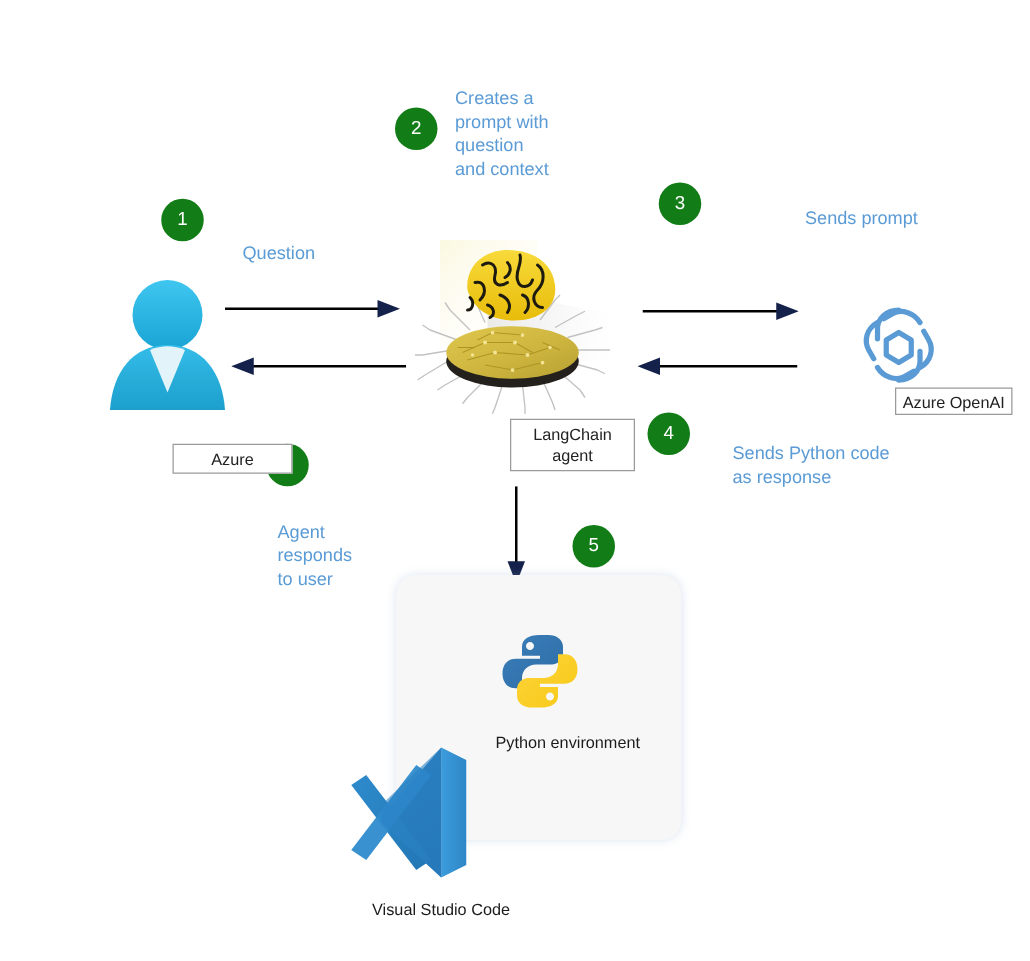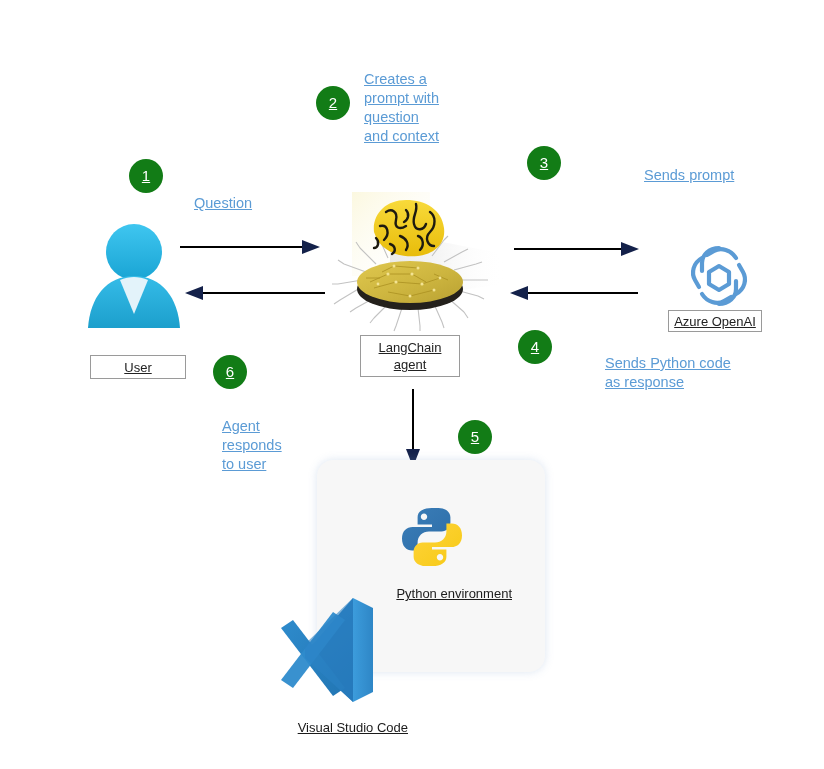--- a/index.html
+++ b/index.html
@@ -13,21 +13,21 @@
     height: 769px;
     position: relative;
     overflow: hidden;
   }
   #canvas {
     position: relative;
     width: 824px;
     height: 769px;
     background: #ffffff;
   }
-  .abs { position: absolute; text-decoration: underline; }
+  .abs { position: absolute; }
 
   
   .step-badge {
     width: 34px;
     height: 34px;
     border-radius: 50%;
     background: #127C16;
     color: #ffffff;
     font-size: 15px;
     line-height: 34px;
@@ -51,20 +51,21 @@
     color: #222222;
     font-size: 13px;
     line-height: 17px;
     text-align: center;
     font-family: "Liberation Sans", sans-serif;
     display: flex;
     align-items: center;
     justify-content: center;
     box-sizing: border-box;
     white-space: pre-line;
+    margin-left: 48px;
   }
 
   .plain-label {
     color: #1b1b1b;
     font-size: 13px;
     font-family: "Liberation Sans", sans-serif;
     text-align: right;
   }
 
   
@@ -89,21 +90,21 @@
 prompt with
 question
 and context</div>
 
   <div class="abs step-badge" style="left:527px; top:146px;">3</div>
 
   <div class="abs step-text" style="left:608px; top:166px; width:160px;margin-left:36px;">Sends prompt</div>
 
   <div class="abs step-badge" style="left:518px; top:330px;">4</div>
 
-  <div class="abs step-text" style="left:586px; top:354px; width:190px;margin-left:19px;">Sends Python code
+  <div class="abs step-text" style="left:586px; top:354px; width:190px;">Sends Python code
 as response</div>
 
   <div class="abs step-badge" style="left:458px; top:420px;">5</div>
 
 
   <div class="abs step-badge" style="left:213px; top:355px;">6</div>
 
   <div class="abs step-text" style="left:222px; top:417px; width:110px;">Agent
 responds
 to user</div>
@@ -119,21 +120,21 @@
           <stop offset="0%" stop-color="#35BCE8"></stop>
           <stop offset="100%" stop-color="#1C9FCC"></stop>
         </linearGradient>
       </defs>
       <circle cx="52" cy="34" r="28" fill="url(#userHeadGrad)"></circle>
       <path d="M52 58 C24 58 8 80 6 110 L98 110 C96 80 80 58 52 58 Z" fill="url(#userBodyGrad)"></path>
       <path d="M38 62 L52 96 L66 62 C62 60 56 59 52 59 C48 59 42 60 38 62 Z" fill="#E3F3FA"></path>
     </svg>
   </div>
 
-  <div class="abs label-box" style="left:90px; top:355px; width:96px; height:24px;">User</div>
+  <div class="abs label-box" style="left:90px; top:355px; width:96px; height:24px;">Azure</div>
 
   <div class="abs" style="left:180px; top:238px; width:140px; height:18px;">
     <svg width="140" height="18" viewBox="0 0 140 18">
       <line x1="0" y1="9" x2="124" y2="9" stroke="#000000" stroke-width="2"></line>
       <polygon points="122,2 140,9 122,16" fill="#14214A"></polygon>
     </svg>
   </div>
 
   <div class="abs" style="left:185px; top:284px; width:140px; height:18px;">
     <svg width="140" height="18" viewBox="0 0 140 18">

